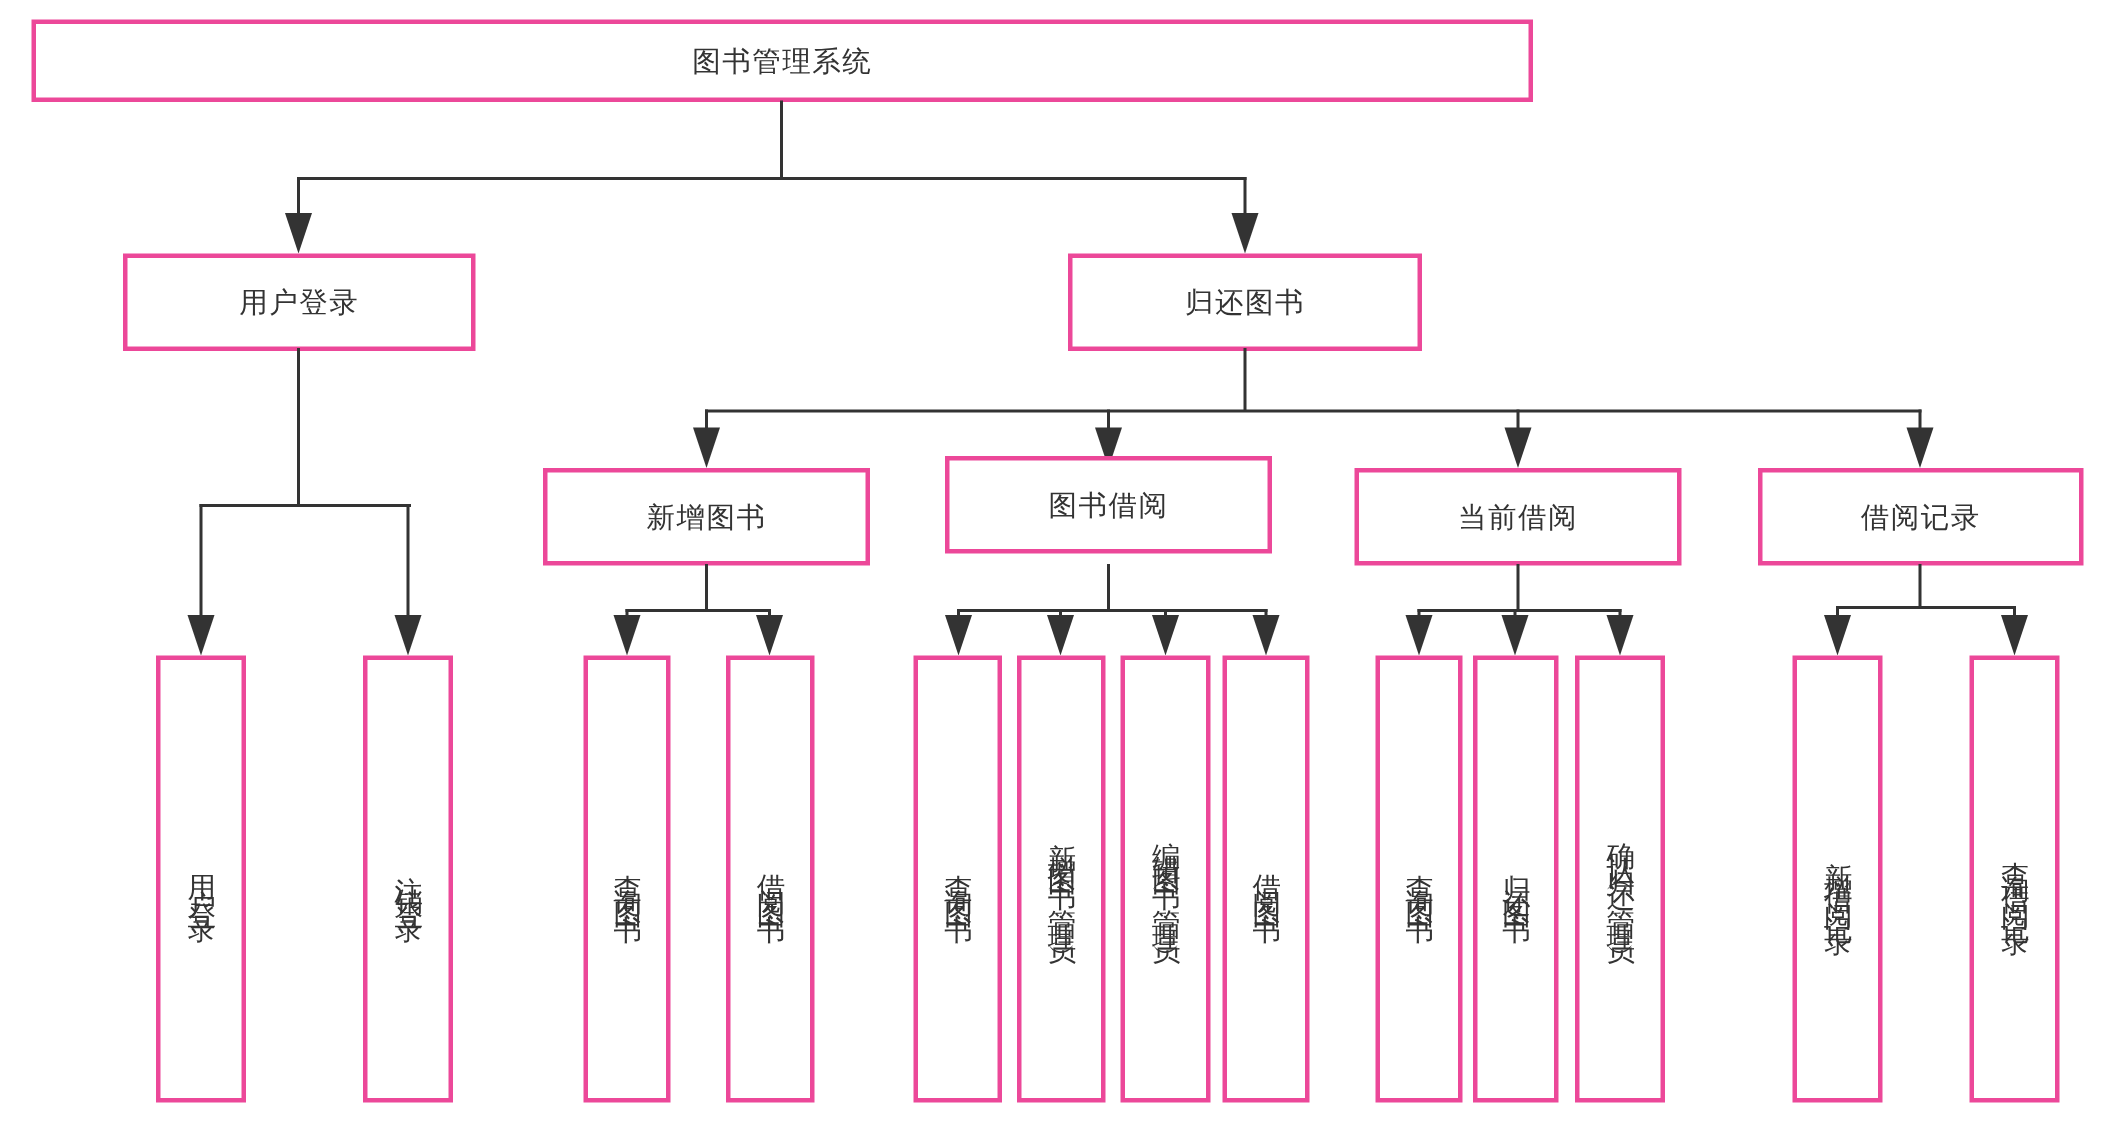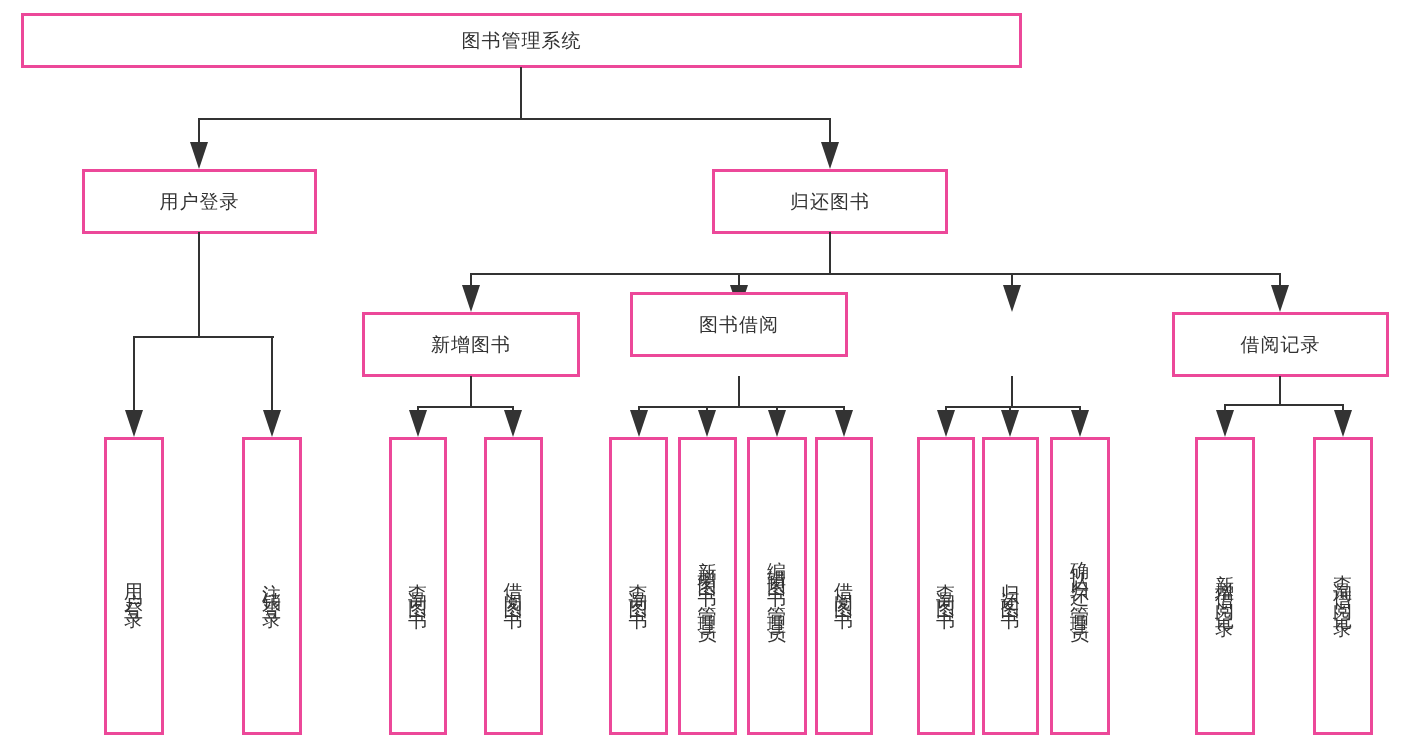--- a/index.html
+++ b/index.html
@@ -76,22 +76,25 @@
   <div class="vline" style="left:738px;top:273px;height:14px"></div>
   <div class="arrow" style="left:730px;top:285px"></div>
   <div class="vline" style="left:1011px;top:273px;height:14px"></div>
   <div class="arrow" style="left:1003px;top:285px"></div>
   <div class="vline" style="left:1279px;top:273px;height:14px"></div>
   <div class="arrow" style="left:1271px;top:285px"></div>
 
   <div class="node hbox" style="left:362px;top:312px;width:218px;height:65px">
     <span>新增图书</span>
   </div>
-  <div class="node hbox" style="left:630px;top:292px;width:218px;height:65px">
+  <div class="node hbox" style="left:630px;top:304px;width:218px;height:65px">
     <span>图书借阅</span>
+  </div>
+  <div class="node hbox" style="left:903px;top:312px;width:218px;height:65px">
+    <span>当前借阅</span>
   </div>
   <div class="node hbox" style="left:1172px;top:312px;width:217px;height:65px">
     <span>借阅记录</span>
   </div>
 
   <div class="vline" style="left:198px;top:232px;height:105px"></div>
   <div class="hline" style="left:133px;top:336px;width:141px"></div>
   <div class="vline" style="left:133px;top:336px;height:76px"></div>
   <div class="arrow" style="left:125px;top:410px"></div>
   <div class="vline" style="left:271px;top:336px;height:76px"></div>

